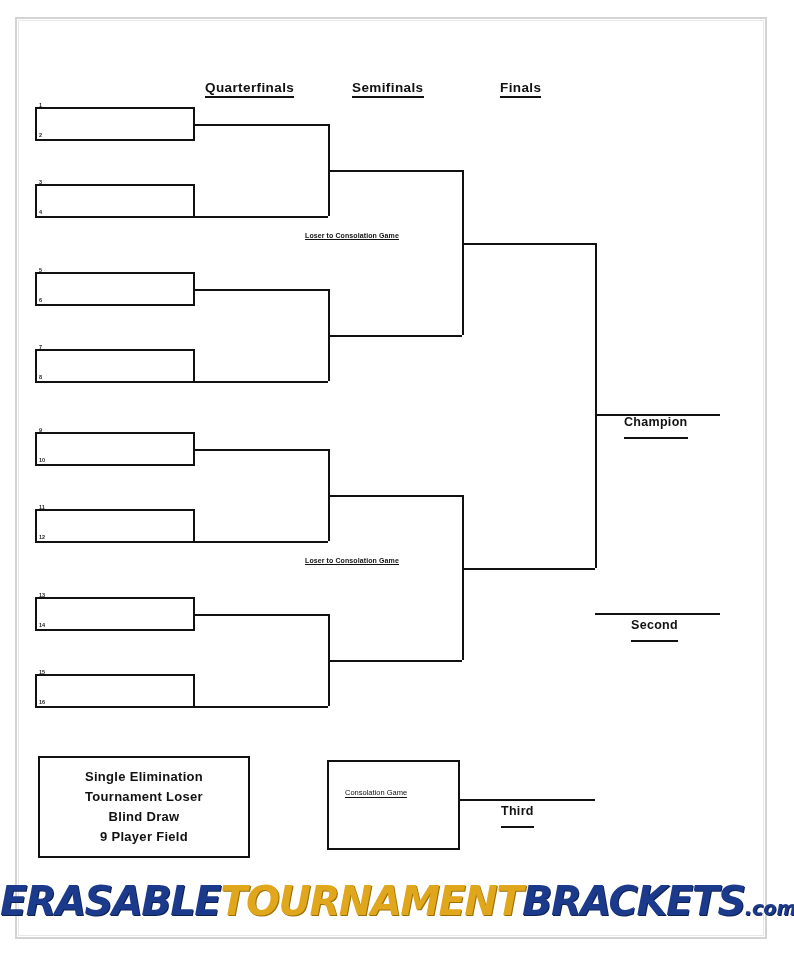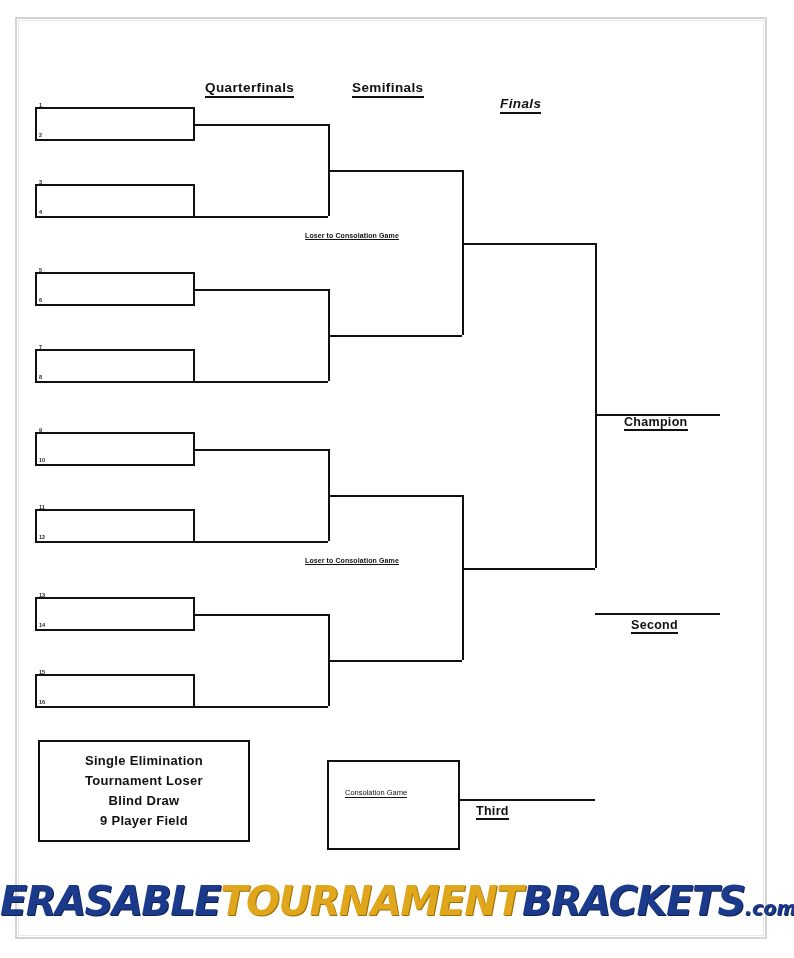--- a/index.html
+++ b/index.html
@@ -98,21 +98,21 @@
   }
 
   
   .place-label {
     position: absolute;
     font-size: 12.5px;
     font-weight: bold;
     color: #111111;
     white-space: nowrap;
     border-bottom: 2px solid #111111;
-    padding-bottom: 0px;
+    padding-bottom: 8px;
     letter-spacing: .3px;
   }
 
   
   #consolation-box {
     position: absolute;
     border: 2px solid #111111;
     box-sizing: border-box;
     background: #ffffff;
   }
@@ -122,21 +122,21 @@
     font-weight: normal;
     color: #111111;
     white-space: nowrap;
     border-bottom: 1.5px solid #111111;
   }
 
   
   #info-box {
     position: absolute;
     left: 38px;
-    top: 740px;
+    top: 756px;
     width: 212px;
     height: 102px;
     border: 2px solid #111111;
     box-sizing: border-box;
     background: #ffffff;
     display: flex;
     flex-direction: column;
     align-items: center;
     justify-content: center;
   }
@@ -183,21 +183,21 @@
 </head>
 <body>
 
 <div id="page">
 
   <div id="page-border"></div>
   <div id="page-border-inner"></div>
 
   <div class="round-head" style="left:205px; top:56px;">Quarterfinals</div>
   <div class="round-head" style="left:352px; top:56px;">Semifinals</div>
-  <div class="round-head" style="left:500px; top:72px;font-style:italic;">Finals</div>
+  <div class="round-head" style="left:500px; top:56px;">Finals</div>
 
   <div class="match-box" style="left:35px; top:107px;">
     <span class="seed top">1</span>
     <span class="seed bot">2</span>
   </div>
   <div class="match-box" style="left:35px; top:184px;">
     <span class="seed top">3</span>
     <span class="seed bot">4</span>
   </div>
   <div class="match-box" style="left:35px; top:272px;">
@@ -254,21 +254,21 @@
   <div class="vline" style="left:595px; top:243px; height:325px;"></div>
   <div class="hline" style="left:595px; top:414px; width:125px;"></div>
 
   <div class="hline" style="left:595px; top:613px; width:125px;"></div>
 
   <div class="note" style="left:305px; top:232px;">Loser to Consolation Game</div>
   <div class="note" style="left:305px; top:557px;">Loser to Consolation Game</div>
 
   <div class="place-label" style="left:624px; top:415px;">Champion</div>
   <div class="place-label" style="left:631px; top:618px;">Second</div>
-  <div class="place-label" style="left:476px; top:804px;">Third</div>
+  <div class="place-label" style="left:501px; top:804px;">Third</div>
 
   <div id="consolation-box" style="left:327px; top:760px; width:133px; height:90px;">
   </div>
   <div id="consolation-label" style="left:345px; top:788px;">Consolation Game</div>
   <div class="hline" style="left:460px; top:799px; width:135px;"></div>
 
   <div id="info-box">
     <div class="line">Single Elimination</div>
     <div class="line">Tournament Loser</div>
     <div class="line">Blind Draw</div>

